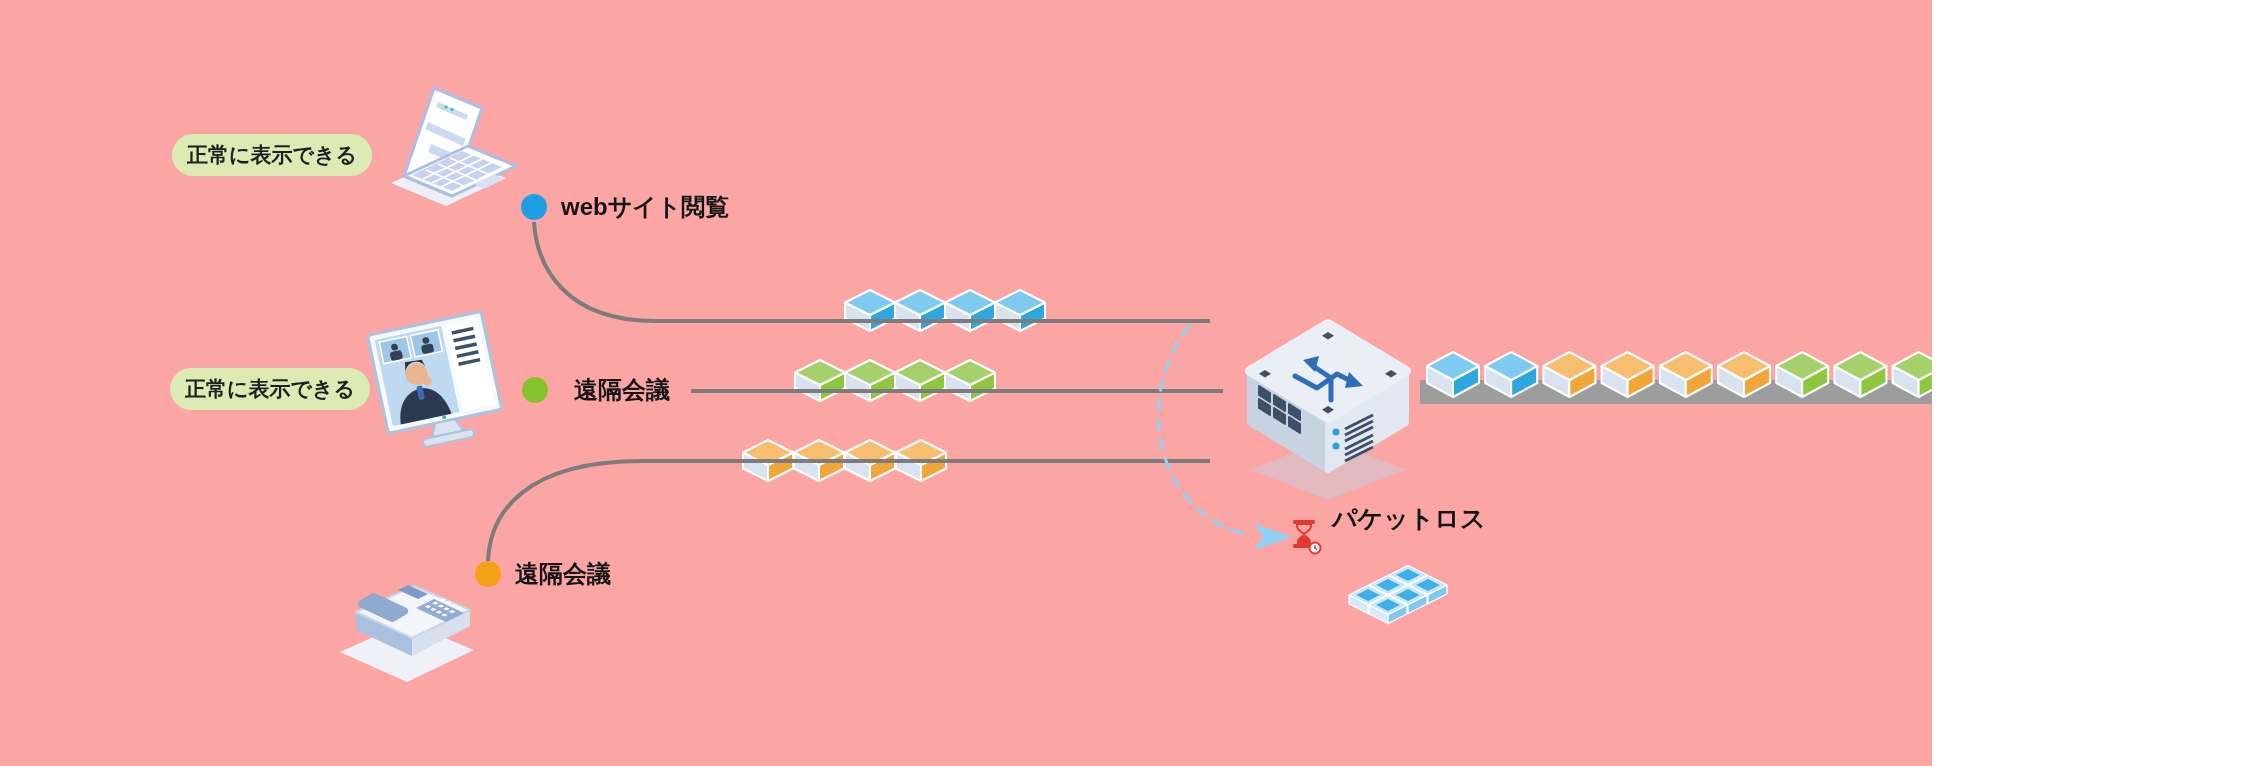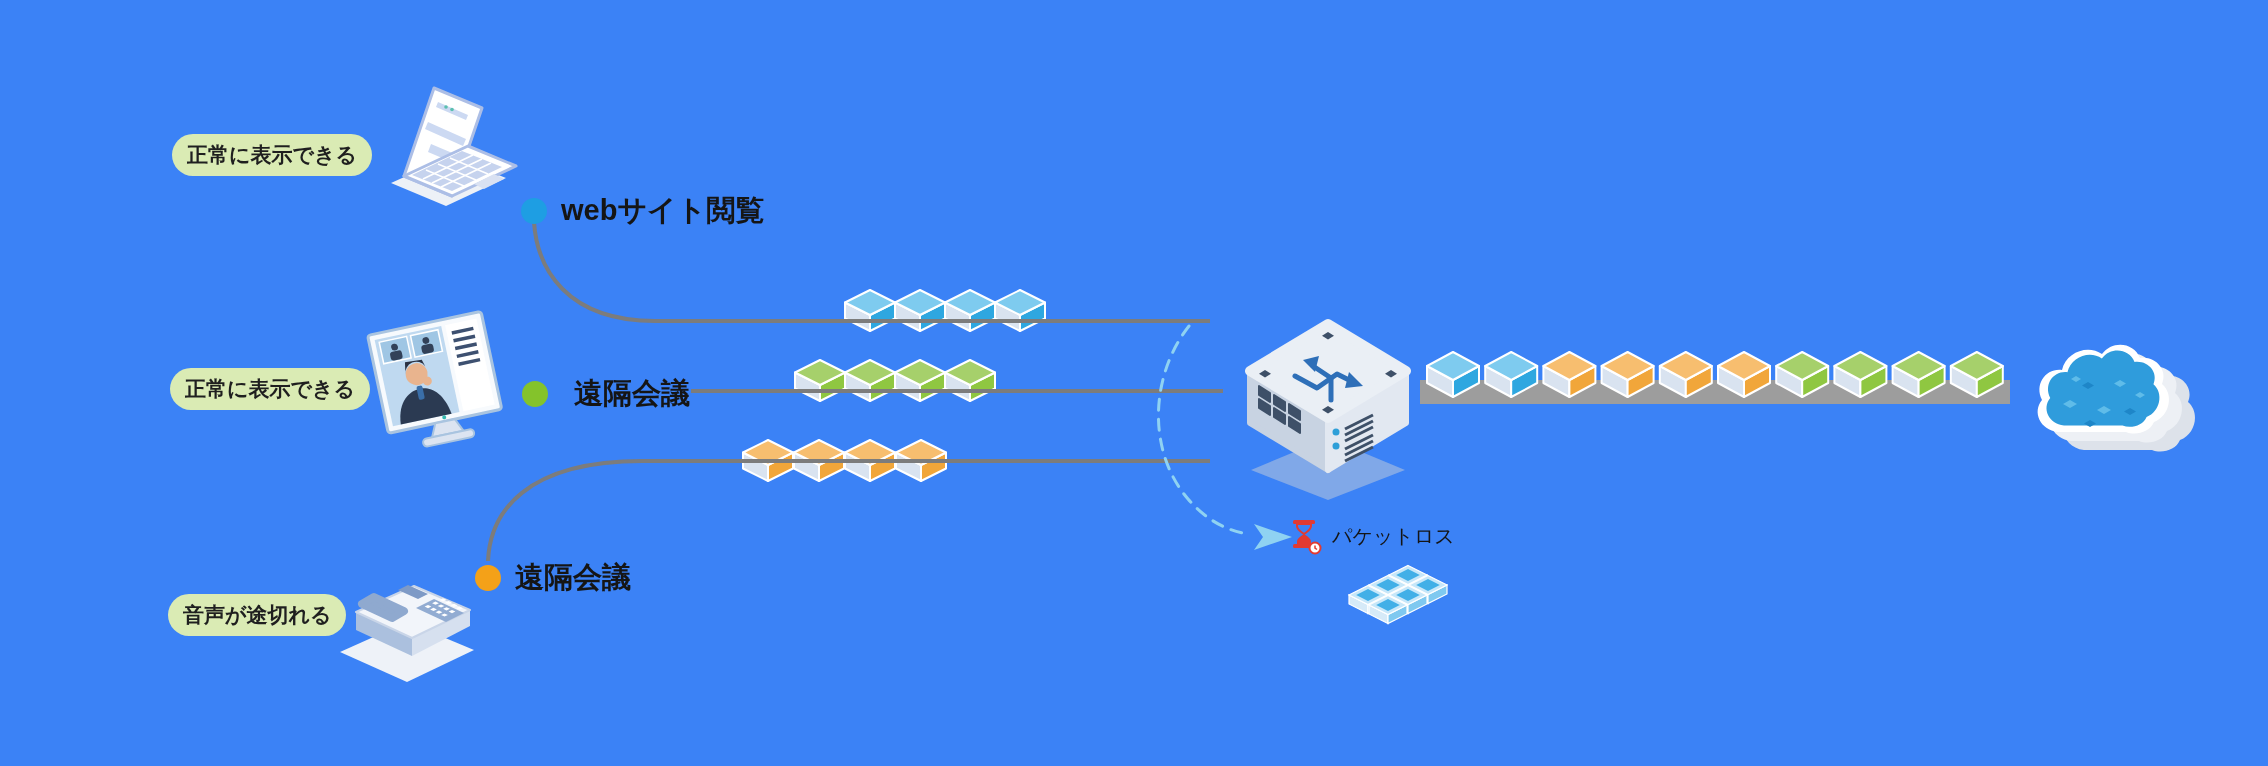--- a/index.html
+++ b/index.html
@@ -1,57 +1,56 @@
 <!DOCTYPE html>
 <html><head>
 <meta charset="utf-8">
 <style>
   html,body{margin:0;padding:0;background:#fff;}
   #canvas{
-    position:relative; width:2268px; height:766px; background:#3b82f6;
+    position:relative; width:1932px; height:766px; background:#fca5a5;
     font-family:"Liberation Sans","DejaVu Sans",sans-serif; overflow:hidden;
     color:#1a1a1a;
   }
   .badge{
     position:absolute; background:#DAEBB4; color:#1f1f1f;
     height:42px; line-height:42px; padding:0 15px; border-radius:21px;
     font-size:21px; font-weight:600; white-space:nowrap; z-index:5;
   }
   #badge-web{left:172px; top:134px;}
   #badge-conference{left:170px; top:368px;}
   #badge-voice{left:168px; top:594px;}
   .stream-label{
     position:absolute; display:flex; align-items:center; gap:14px;
-    font-size:29px; font-weight:600; color:#151515; white-space:nowrap; z-index:6;
+    font-size:24px; font-weight:600; color:#151515; white-space:nowrap; z-index:6;
   }
   .stream-label .dot{width:26px;height:26px;border-radius:50%;flex:0 0 auto;}
   #label-web{left:521px; top:191px;}
   #label-conference{left:522px; top:374px;gap:26px;}
   #label-voice{left:475px; top:558px;}
   #trunk-bar{position:absolute; left:1420px; top:380px; width:590px; height:24px; z-index:1;}
   #packets-layer{position:absolute; left:0; top:0; z-index:3; pointer-events:none;}
   #lines-layer{position:absolute; left:0; top:0; z-index:4; pointer-events:none;}
   .device{position:absolute; z-index:2;}
   #laptop{left:376px; top:78px;}
   #monitor{left:366px; top:308px;}
   #phone{left:332px; top:560px;}
   #router{left:1233px; top:312px;}
   #cloud{left:2028px; top:320px;}
   #loss-icon{position:absolute; left:1290px; top:519px; z-index:5;}
-  #loss-label{position:absolute; left:1332px; top:523px; font-size:20px; font-weight:400; color:#151515; z-index:5; white-space:nowrap;}
+  #loss-label{position:absolute; left:1332px; top:502px; font-size:25px; font-weight:700; color:#151515; z-index:5; white-space:nowrap;}
   #lost-packets{position:absolute; left:1336px; top:551px; z-index:3;}
 </style>
 </head>
 <body>
 
 <div id="canvas">
 
   <div class="badge" id="badge-web">正常に表示できる</div>
   <div class="badge" id="badge-conference">正常に表示できる</div>
-  <div class="badge" id="badge-voice">音声が途切れる</div>
 
   <svg class="device" id="laptop" width="150" height="130" viewBox="0 0 150 130">
     <polygon points="15,105 70,128 130,100 75,78" fill="#EDF1F7"></polygon>
     <polygon points="28,98 58,10 106,30 76,118" fill="#FFFFFF" stroke="#ACBEE6" stroke-width="3" stroke-linejoin="round"></polygon>
     <polygon points="62,24 92,37 90,42 60,29" fill="#CCD9F2"></polygon>
     <circle cx="70" cy="29" r="1.8" fill="#5BBFB0"></circle>
       <circle cx="76" cy="31.5" r="1.8" fill="#5BBFB0"></circle>
     <polygon points="52,44 90,61 87,68 49,51" fill="#CCD9F2"></polygon>
     <polygon points="55,66 81,77 78,85 52,74" fill="#CCD9F2"></polygon>
     <polygon points="28,98 76,118 140,88 92,68" fill="#FFFFFF" stroke="#ACBEE6" stroke-width="3" stroke-linejoin="round"></polygon>

